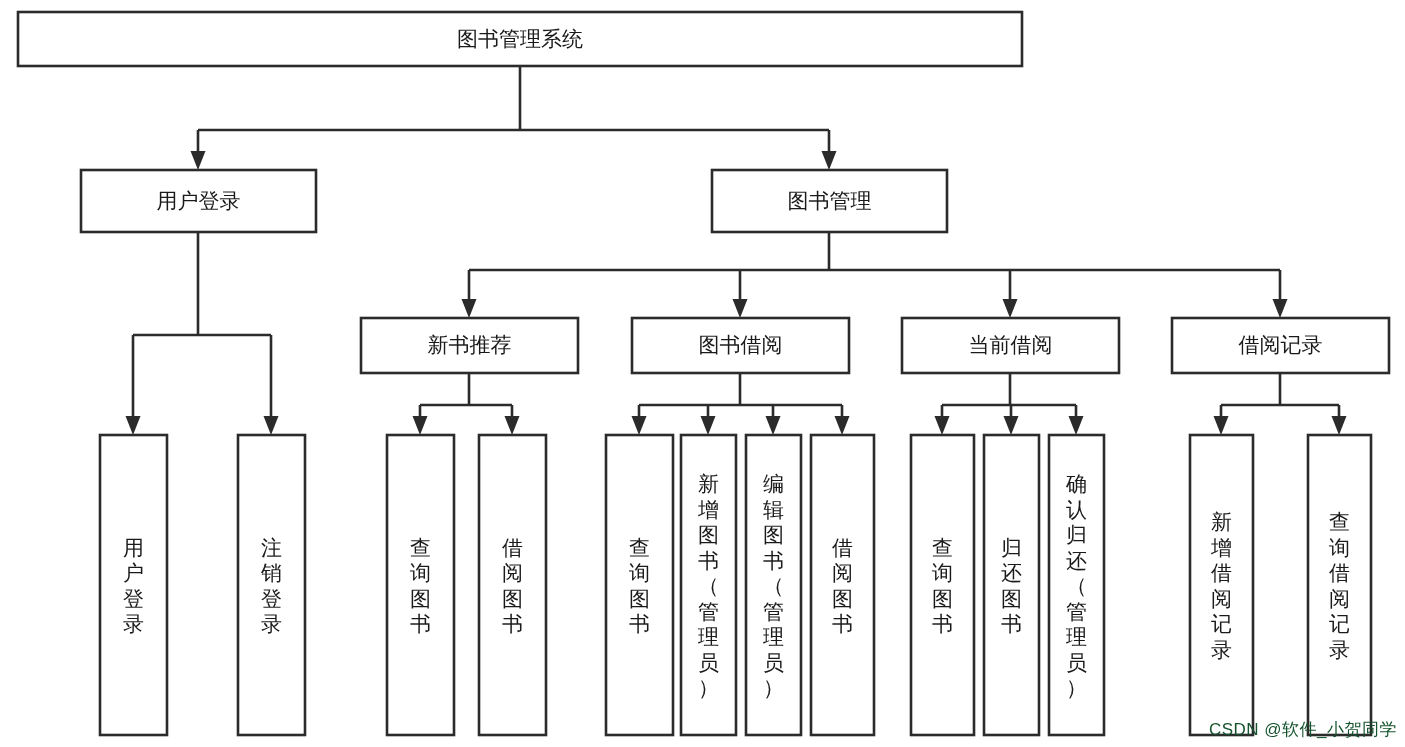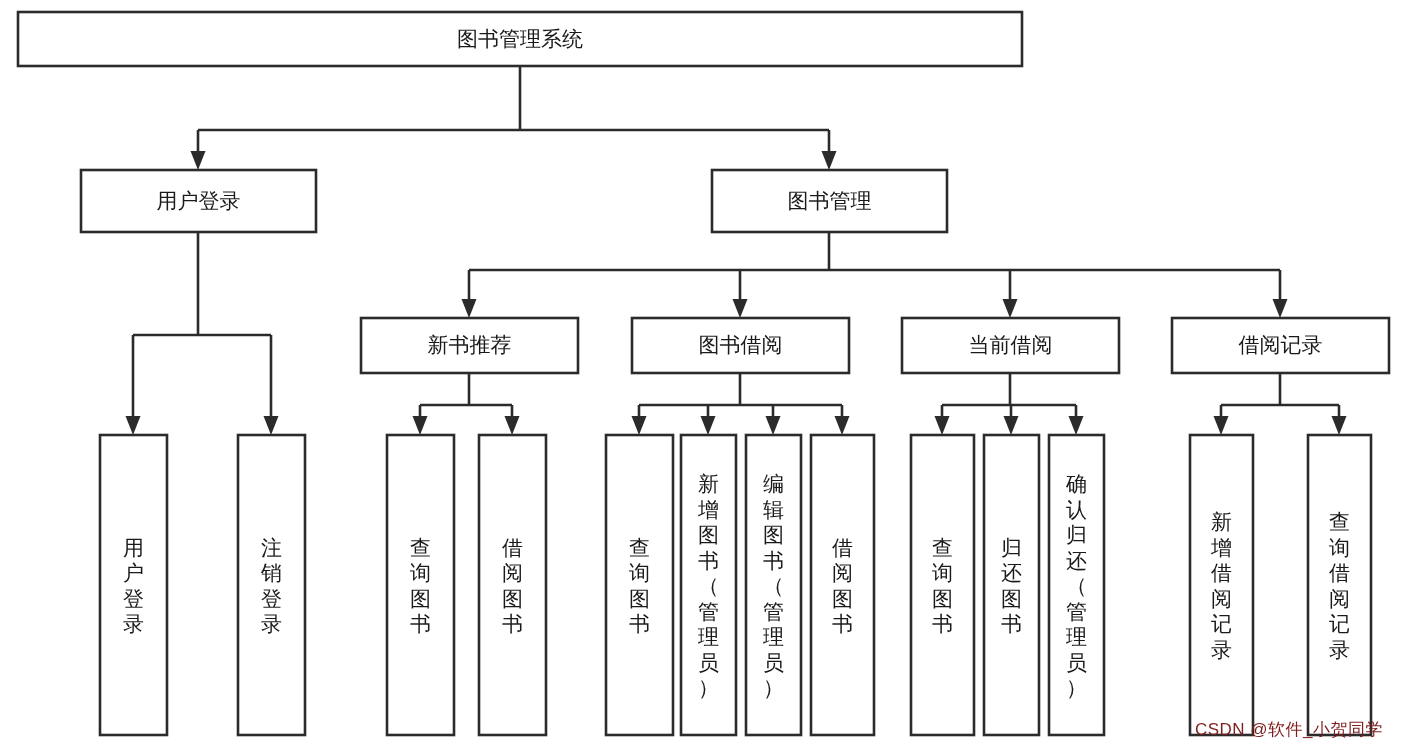--- a/index.html
+++ b/index.html
@@ -49,25 +49,25 @@
     dominant-baseline: middle;
   }
   .node-label-v {
     font-family: "Liberation Sans", "DejaVu Sans", sans-serif;
     font-size: 21px;
     fill: #1a1a1a;
     text-anchor: middle;
   }
   .watermark {
     position: absolute;
-    right: 22px;
+    right: 8px;
     bottom: 6px;
     font-family: "Liberation Sans", "DejaVu Sans", sans-serif;
     font-size: 17px;
-    color: #7f1d1d;
+    color: #14532d;
     letter-spacing: 0.5px;
     white-space: nowrap;
     user-select: none;
   }
 </style>
 </head>
 <body>
 
 <div id="diagram-root">
   <svg id="tree-svg" viewBox="0 0 1405 747">

